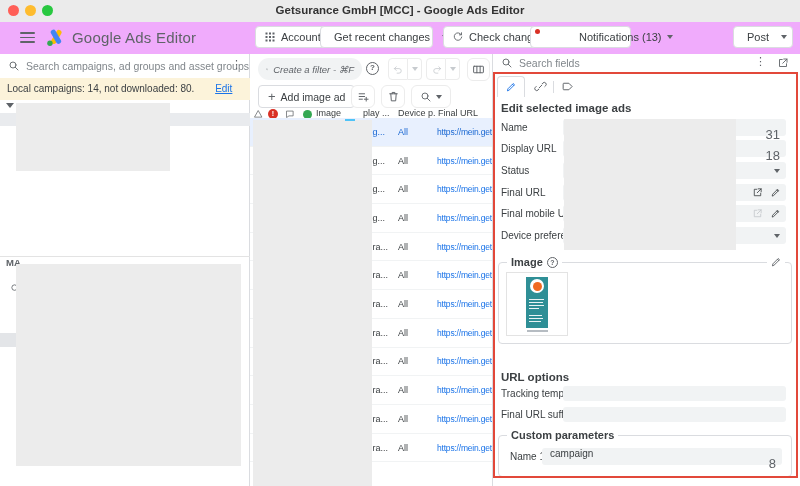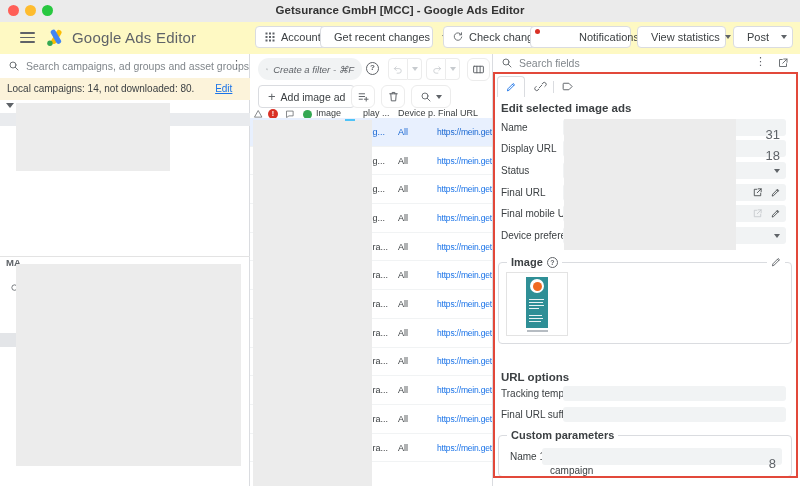--- a/index.html
+++ b/index.html
@@ -5,21 +5,21 @@
   html,body{margin:0;padding:0;background:#fff;}
   .window{position:relative;width:800px;height:486px;overflow:hidden;
           font-family:"Liberation Sans",sans-serif;color:#3c4043;background:#fff;}
   svg.ic{display:block;stroke:#5f6368;fill:none;stroke-width:1.8;stroke-linecap:round;stroke-linejoin:round;}
   
   .titlebar{position:absolute;left:0;top:0;width:800px;height:22px;background:#ebebeb;border-bottom:1px solid #d4d4d4;}
   .tl{position:absolute;top:5px;width:11px;height:11px;border-radius:50%;}
   .tl.r{left:8px;background:#ff5f57;} .tl.y{left:25px;background:#febc2e;} .tl.g{left:42px;background:#28c840;}
   .title{position:absolute;left:0;right:0;top:4px;text-align:center;font-size:11.5px;font-weight:bold;color:#333;}
   
-  .appbar{position:absolute;left:0;top:22px;width:800px;height:32px;background:#fef9c3;border-bottom:2px solid #a16207;}
+  .appbar{position:absolute;left:0;top:22px;width:800px;height:32px;background:#f0abfc;border-bottom:2px solid #a16207;}
   .hamburger{position:absolute;left:20px;top:10px;width:15px;height:11px;display:flex;flex-direction:column;justify-content:space-between;cursor:pointer;}
   .hamburger i{height:1.6px;background:#5f6368;border-radius:1px;}
   .logo{position:absolute;left:46px;top:7px;}
   .brand{position:absolute;left:72px;top:7px;font-size:15px;color:#5f6368;letter-spacing:.2px;}
   .btn{position:absolute;top:4px;height:22px;box-sizing:border-box;display:flex;align-items:center;gap:5px;
        padding:0 8px;border:1px solid #dadce0;border-radius:4px;background:#fff;font-size:11px;color:#3c4043;cursor:pointer;}
   .caret{width:0;height:0;border-left:3.5px solid transparent;border-right:3.5px solid transparent;border-top:4px solid #5f6368;}
   .btn .sep{width:1px;height:14px;background:#e4e6e8;margin:0 1px;}
   .belldot{position:absolute;width:5px;height:5px;border-radius:50%;background:#d93025;margin-left:-4px;margin-top:-12px;}
   
@@ -221,27 +221,20 @@
       <span style="white-space:nowrap;">Check changes</span>
     </div>
     <div class="btn" style="left:530px;width:101px;">
       <svg class="ic" width="12" height="12">
           <use href="#i-bell"></use>
         </svg>
       <span class="belldot"></span>
       <span style="white-space:nowrap;padding-left:35px;">Notifications (13)</span>
       <span class="caret"></span>
     </div>
-    <div class="btn" style="left:637px;width:89px;">
-      <svg class="ic" width="12" height="12" style="color:#5f6368">
-          <use href="#i-chart"></use>
-        </svg>
-      <span style="white-space:nowrap;">View statistics</span>
-      <span class="caret"></span>
-    </div>
     <div class="btn" style="left:733px;width:60px;">
       <svg class="ic" width="12" height="12">
           <use href="#i-upload"></use>
         </svg>
       <span>Post</span>
       <span class="sep"></span>
       <span class="caret"></span>
     </div>
   </div>
 
@@ -524,18 +517,18 @@
     </div>
     <div class="frow" style="top:353px;height:16px;">
       <span class="flabel" style="top:2px;">Final URL suffix</span>
       <span class="finput" style="height:15px;"></span>
     </div>
 
     <div class="fieldset" style="left:5px;top:381px;width:294px;height:42px;">
       <span class="legend">Custom parameters</span>
       <span class="rpad-label" style="position:absolute;left:11px;top:15px;">Name 1</span>
       <span class="finput" style="left:43px;right:9px;top:12px;height:17px;">
-        <span class="rpad-label" style="position:absolute;left:8px;top:17px;">campaign</span>
+        <span class="rpad-label" style="position:absolute;left:8px;top:0;">campaign</span>
         <span class="fcount">8</span>
       </span>
     </div>
   </div>
 </div>
 
 </body></html>

